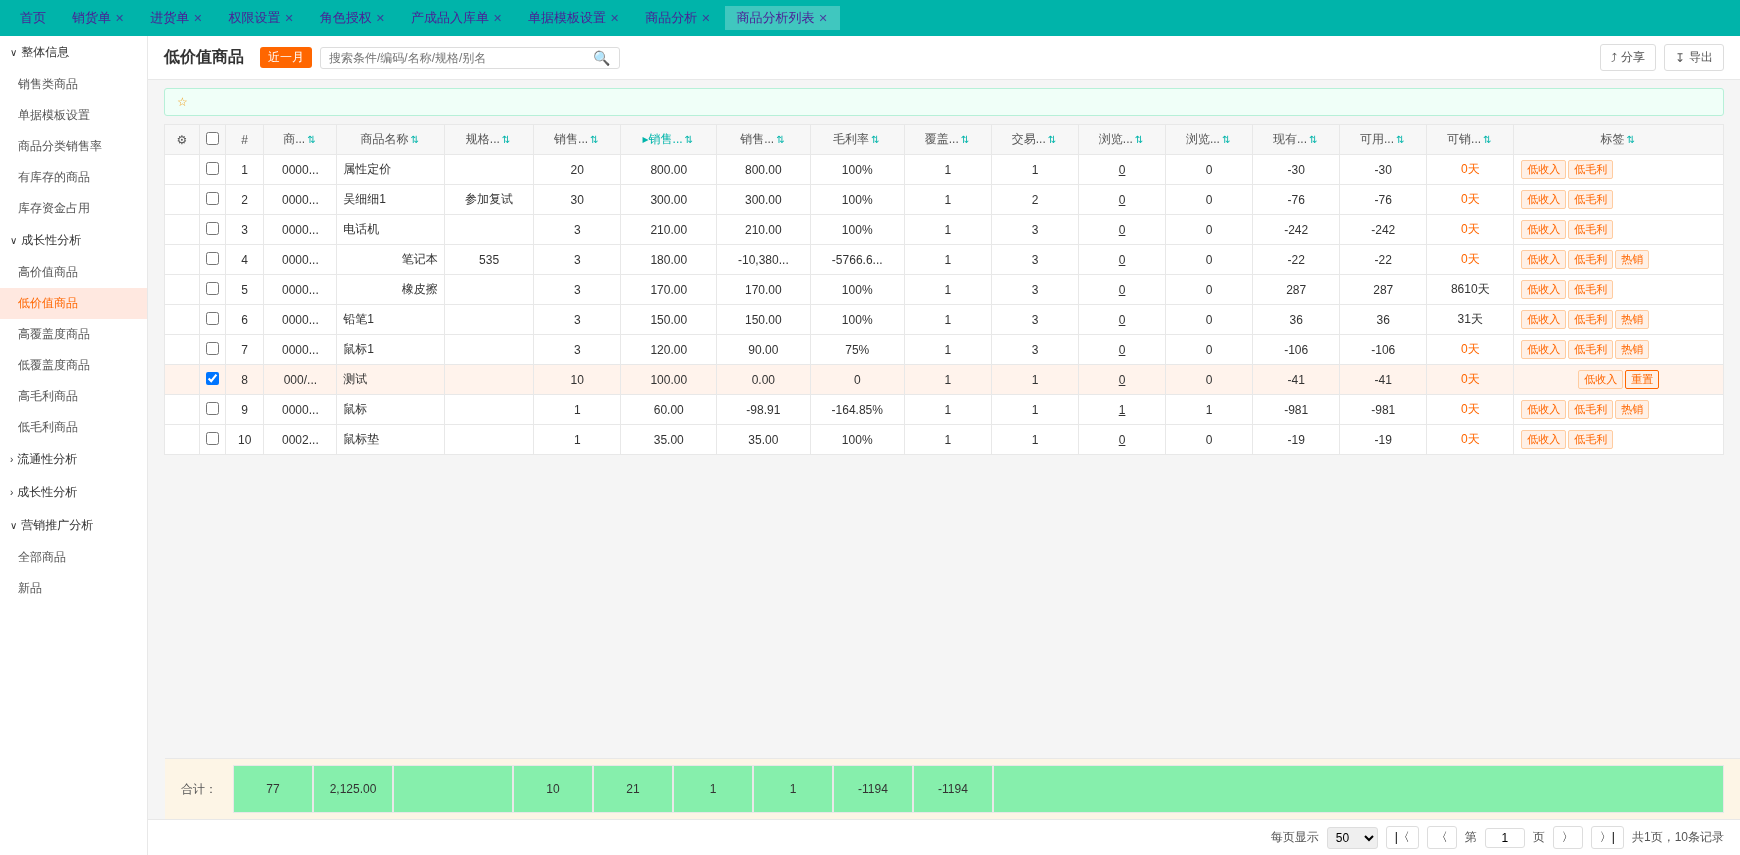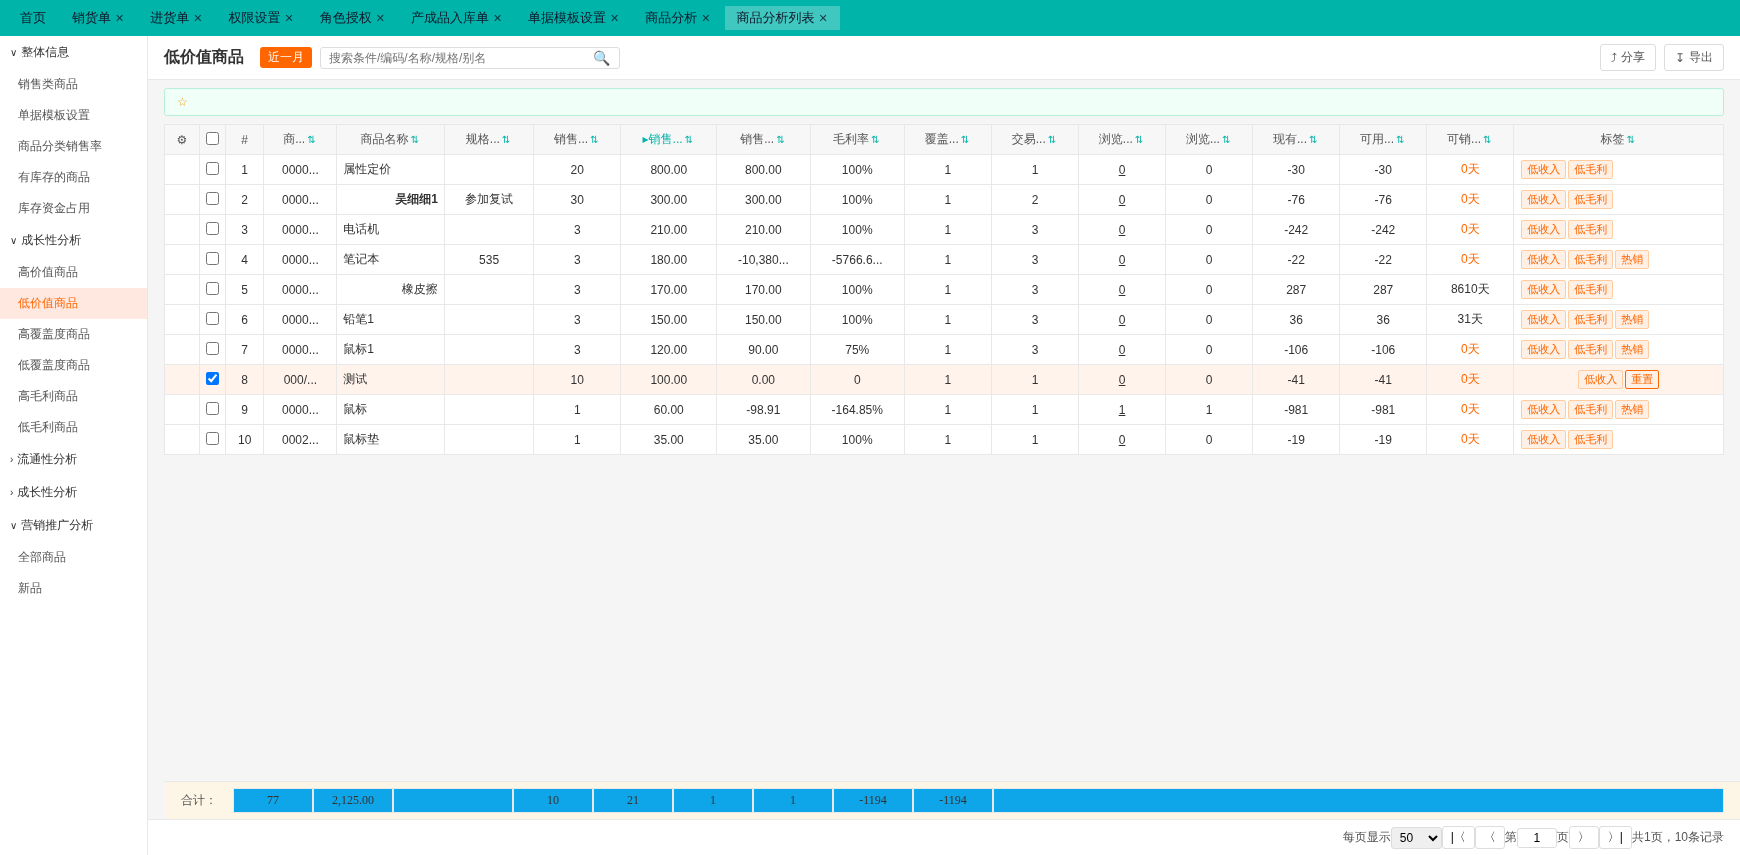--- a/index.html
+++ b/index.html
@@ -8,21 +8,21 @@
     
     .top-nav {
       display: flex;
       align-items: center;
       background: #00b4aa;
       height: 36px;
       padding: 0 8px;
       gap: 2px;
     }
     .top-nav .nav-item {
-      color: #0f172a;
+      color: #4c1d95;
       padding: 0 12px;
       height: 24px;
       display: flex;
       align-items: center;
       cursor: pointer;
       font-size: 13px;
       white-space: nowrap;
     }
     .top-nav .nav-item.active { background: rgba(255,255,255,0.25); }
     .nav-close { margin-left: 4px; font-size: 11px; opacity: 0.8; }
@@ -174,36 +174,36 @@
       background: #fdf5e6;
       border-top: 1px solid #e8e8e8;
       padding: 6px 16px;
       display: flex;
       align-items: center;
       margin-left: 17px;
     }
     .footer-total .label { color: #555; margin-right: 16px; font-weight: 500; }
     .total-cell {
       border: 1px solid #e8e8e8;
-      padding: 4px 6px;
+      padding: 16px 6px;
       min-width: 80px;
       text-align: center;
-      background: #0ea5e9;
-      font-size: 12px;
-      font-family: Liberation Serif, serif;
+      background: #86efac;
+      font-size: 12px;
     }
 
     
     .pagination-bar {
       display: flex;
       align-items: center;
       justify-content: flex-end;
       padding: 6px 16px;
       background: #fff;
       border-top: 1px solid #e8e8e8;
+      gap: 8px;
       font-size: 12px;
       color: #555;
     }
     .page-select {
       border: 1px solid #ddd;
       border-radius: 3px;
       padding: 2px 4px;
       font-size: 12px;
     }
     .page-btn {
@@ -378,21 +378,21 @@
       <td style="color:#ff6600;">0天</td>
       <td style="text-align:left;"><span class="tag-badge tag-low-income">低收入</span><span class="tag-badge tag-low-income">低毛利</span></td>
     </tr>
             <tr>
       <td></td>
       <td class="checkbox-cell">
         <input type="checkbox" style="">
       </td>
       <td>2</td>
       <td>0000...</td>
-      <td style="text-align:right;font-weight:bold;">吴细细1</td>
+      <td style="text-align:left;">吴细细1</td>
       <td>参加复试</td>
       <td>30</td>
       <td>300.00</td>
       <td>300.00</td>
       <td>100%</td>
       <td>1</td>
       <td>2</td>
       <td><span class="link-underline">0</span></td>
       <td>0</td>
       <td>-76</td>
@@ -422,21 +422,21 @@
       <td style="color:#ff6600;">0天</td>
       <td style="text-align:left;"><span class="tag-badge tag-low-income">低收入</span><span class="tag-badge tag-low-income">低毛利</span></td>
     </tr>
             <tr>
       <td></td>
       <td class="checkbox-cell">
         <input type="checkbox" style="">
       </td>
       <td>4</td>
       <td>0000...</td>
-      <td style="text-align:left;">笔记本</td>
+      <td style="text-align:right;">笔记本</td>
       <td>535</td>
       <td>3</td>
       <td>180.00</td>
       <td>-10,380...</td>
       <td>-5766.6...</td>
       <td>1</td>
       <td>3</td>
       <td><span class="link-underline">0</span></td>
       <td>0</td>
       <td>-22</td>

